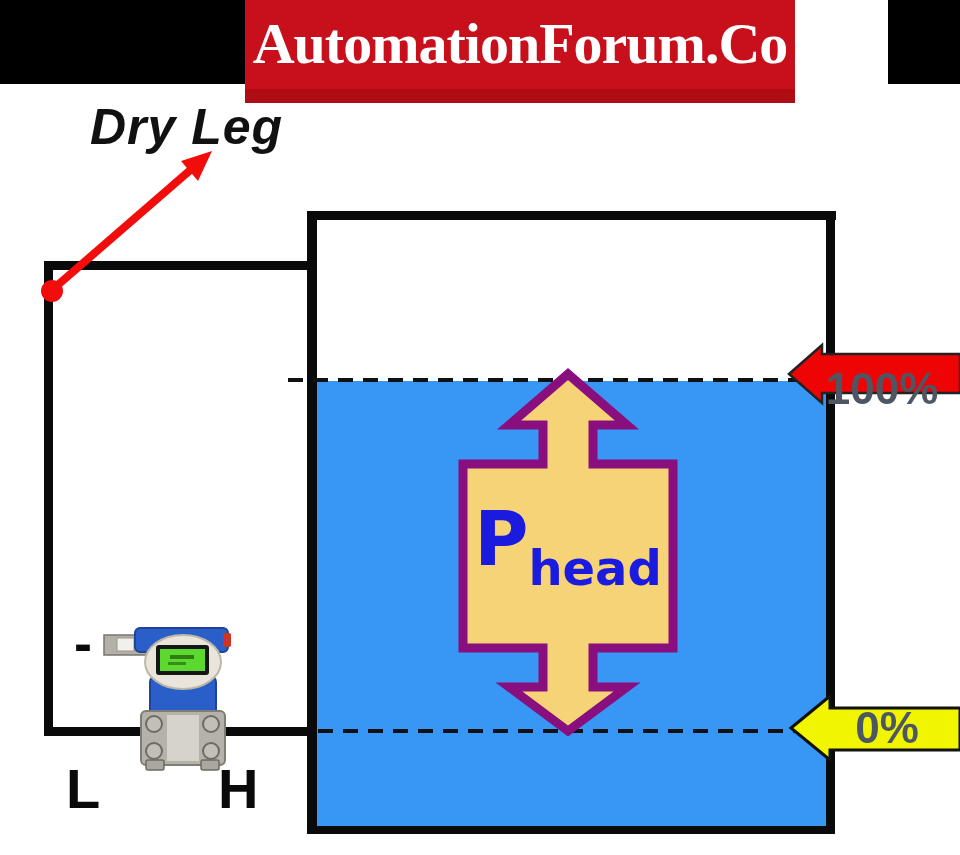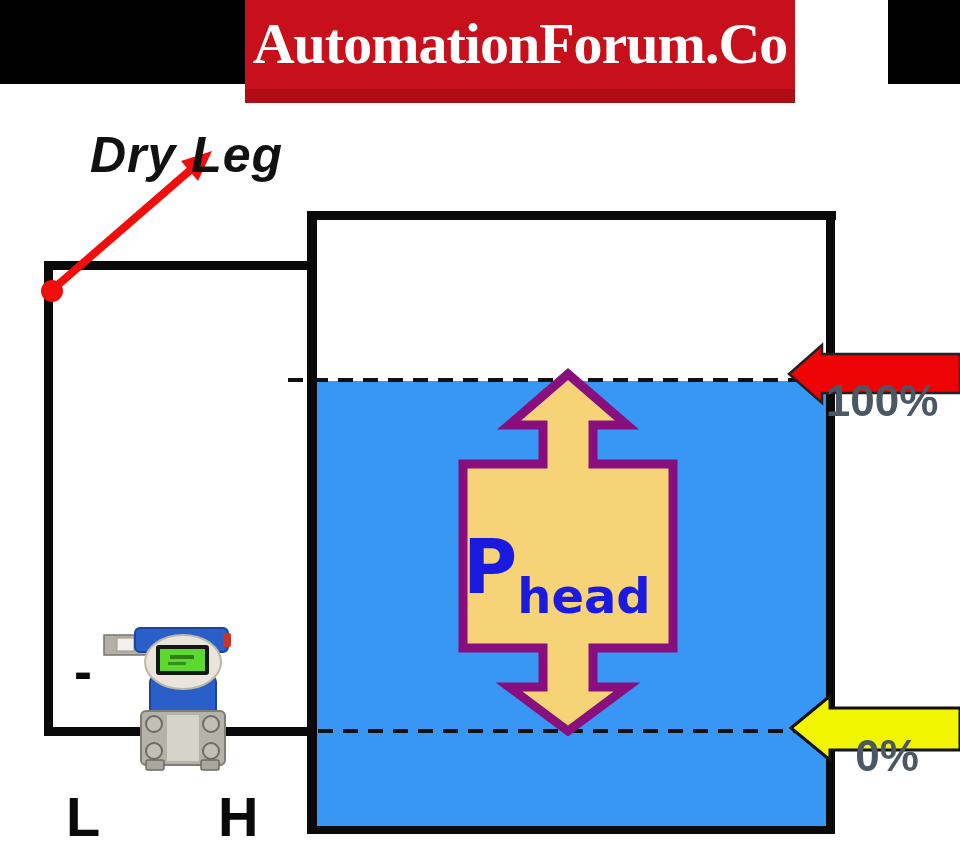--- a/index.html
+++ b/index.html
@@ -1,39 +1,39 @@
 <!DOCTYPE html>
 <html style="--banner-bg: #c8101c; --banner-bg-dark: #b00c15; --banner-text: #ffffff; --liquid: #3897f5; --arrow-red: #ee0404; --arrow-yellow: #f2f500; --head-fill: #f6d376; --head-border: #8a0f7e; --p-top: #fb0707; --p-head-text: #1b1bdf; --percent-text: #4d5663; --pointer-red: #f20d0d; --line-black: #0a0a0a; --transmitter-blue: #2a5ec9; --screen-green: #5cd92f;"><head>
 <meta charset="utf-8">
 <style>
   html,body{margin:0;padding:0;background:#fff;}
   .stage{position:relative;width:960px;height:855px;background:#fff;overflow:hidden;
          font-family:"Liberation Sans",sans-serif;}
-  .abs{position:absolute;margin-top:28px;}
+  .abs{position:absolute;}
 
   
   .black-block{position:absolute;top:0;height:84px;background:#000;}
   .banner{position:absolute;left:245px;top:0;width:550px;height:103px;
           background:linear-gradient(to bottom,var(--banner-bg,#c8101c) 0 86%,var(--banner-bg-dark,#b00c15) 86% 100%);
           display:flex;align-items:center;justify-content:center;padding-bottom:16px;box-sizing:border-box;}
   .banner span{font-family:"Liberation Serif",serif;font-weight:bold;font-size:58px;
           letter-spacing:-1px;color:var(--banner-text,#fff);white-space:nowrap;}
 
   
   .dryleg{left:90px;top:98px;font-size:50px;font-weight:900;font-style:italic;
           color:#111;letter-spacing:1px;white-space:nowrap;}
   .ptop{left:505px;top:252px;color:var(--p-top,#fb0707);font-weight:bold;white-space:nowrap;}
   .ptop .base{font-size:58px;}
   .ptop .sub{font-size:38px;vertical-align:-14px;}
-  .phead{left:463px;top:496px;width:210px;text-align:left;
+  .phead{left:463px;top:496px;width:210px;text-align:center;
          color:var(--p-head-text,#1b1bdf);font-family:"DejaVu Sans",sans-serif;white-space:nowrap;}
   .phead .base{font-size:74px;font-weight:bold;}
   .phead .sub{font-size:48px;font-weight:bold;vertical-align:-20px;}
   .pct{color:var(--percent-text,#4d5663);font-weight:bold;font-size:44px;text-align:center;white-space:nowrap;}
-  .pct100{left:810px;top:348px;width:144px;}
+  .pct100{left:810px;top:364px;width:144px;}
   .pct0{left:826px;top:703px;width:122px;}
   .portL{left:66px;top:756px;font-size:56px;font-weight:900;color:#0a0a0a;}
   .portH{left:218px;top:756px;font-size:56px;font-weight:900;color:#0a0a0a;}
   .minus{left:74px;top:616px;font-size:54px;font-weight:900;color:#0a0a0a;line-height:1;}
 
   svg{position:absolute;left:0;top:0;}
 </style>
 </head>
 <body>
 

